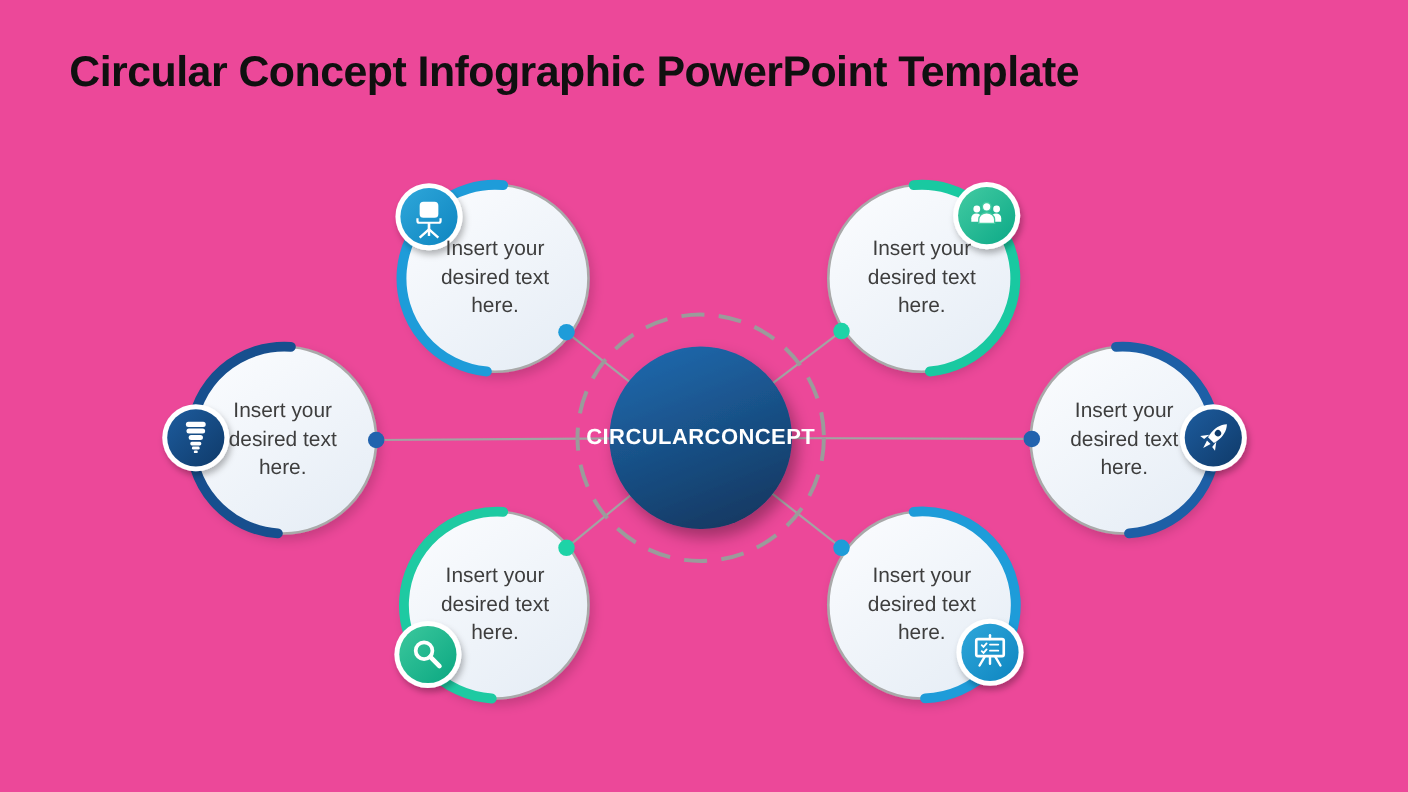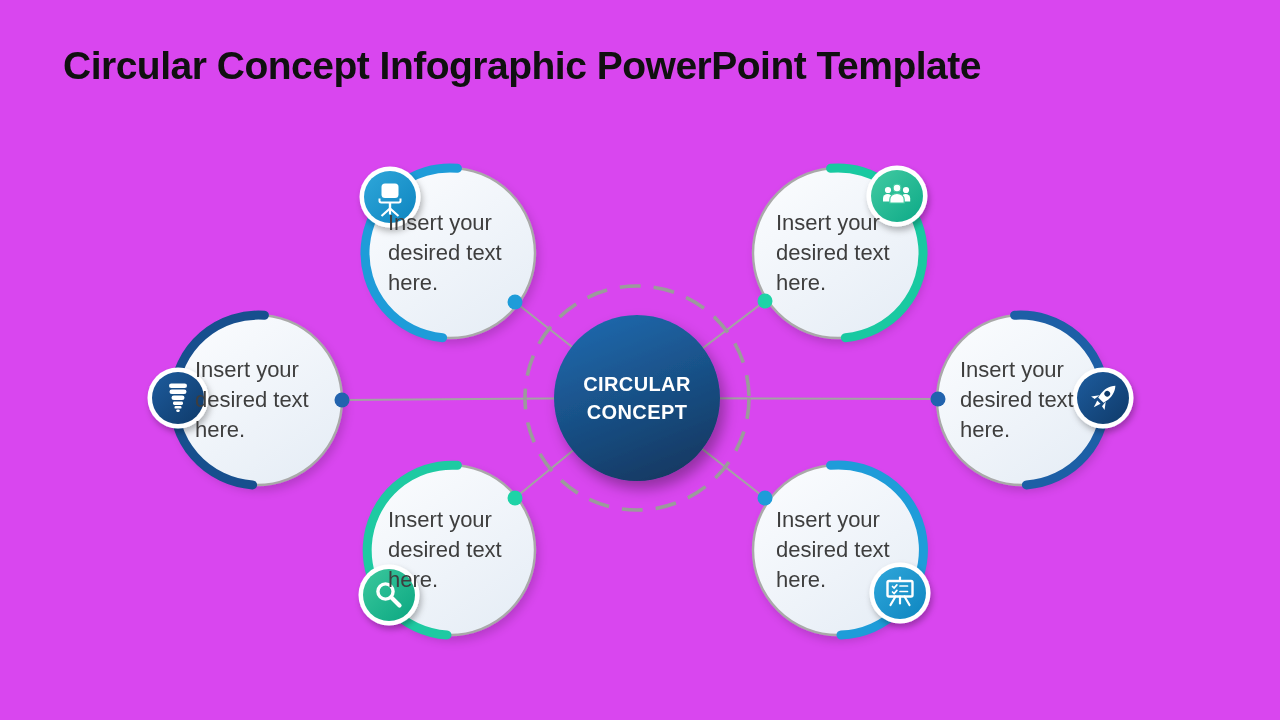--- a/index.html
+++ b/index.html
@@ -1,25 +1,25 @@
 <!DOCTYPE html>
 <html><head>
 <meta charset="utf-8">
 <style>
   html,body{margin:0;padding:0;background:#fff;}
-  .slide{position:relative;width:1280px;height:720px;background:#d946ef;overflow:hidden;
+  .slide{position:relative;width:1280px;height:720px;background:#ec4899;overflow:hidden;
          font-family:"Liberation Sans",sans-serif;}
   .title{position:absolute;left:63px;top:44px;font-size:39px;font-weight:600;
          color:#101010;letter-spacing:-0.5px;white-space:nowrap;}
   .diagram{position:absolute;left:0;top:0;width:1280px;height:720px;}
   .sat-text{position:absolute;width:124px;height:82px;display:flex;align-items:center;
-            justify-content:center;text-align:left;color:#3e3e3e;font-size:22px;
+            justify-content:center;text-align:center;color:#3e3e3e;font-size:19px;
             line-height:1.36;}
   .hub-label{position:absolute;left:552px;top:352px;width:170px;height:92px;display:flex;
-             flex-direction:column;align-items:center;justify-content:center;text-align:center;}
+             flex-direction:row;align-items:center;justify-content:center;text-align:center;}
   .hub-label span{display:block;color:#ffffff;font-weight:bold;font-size:20px;
                   line-height:1.4;letter-spacing:0.4px;}
 </style>
 </head>
 <body>
 
 <div class="slide">
   <div class="title">Circular Concept Infographic PowerPoint Template</div>
 
   <svg class="diagram" viewBox="0 0 1280 720" width="1280" height="720">

